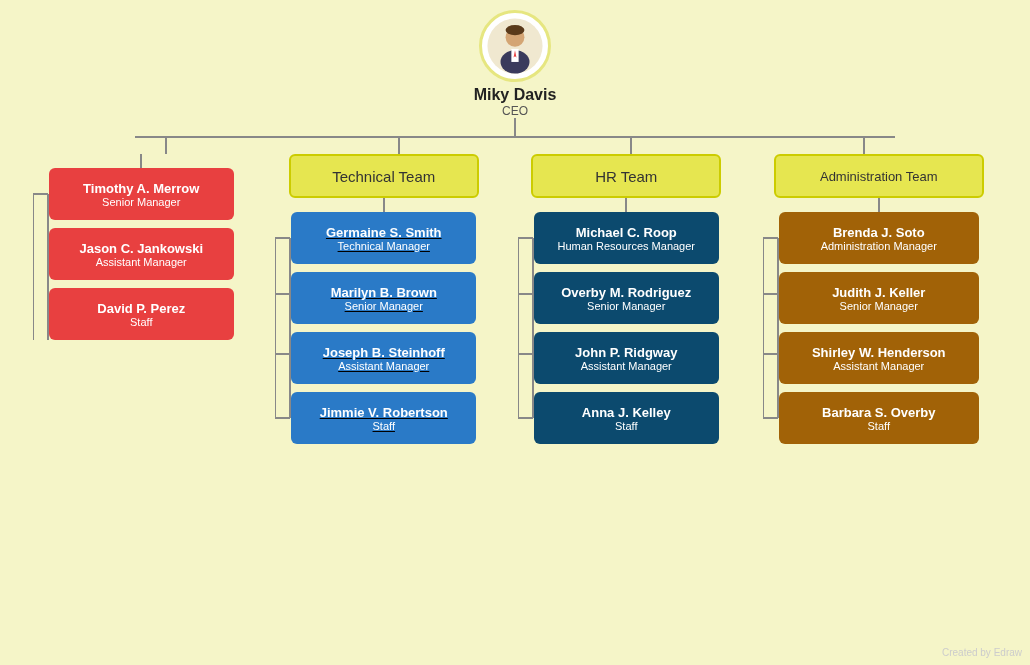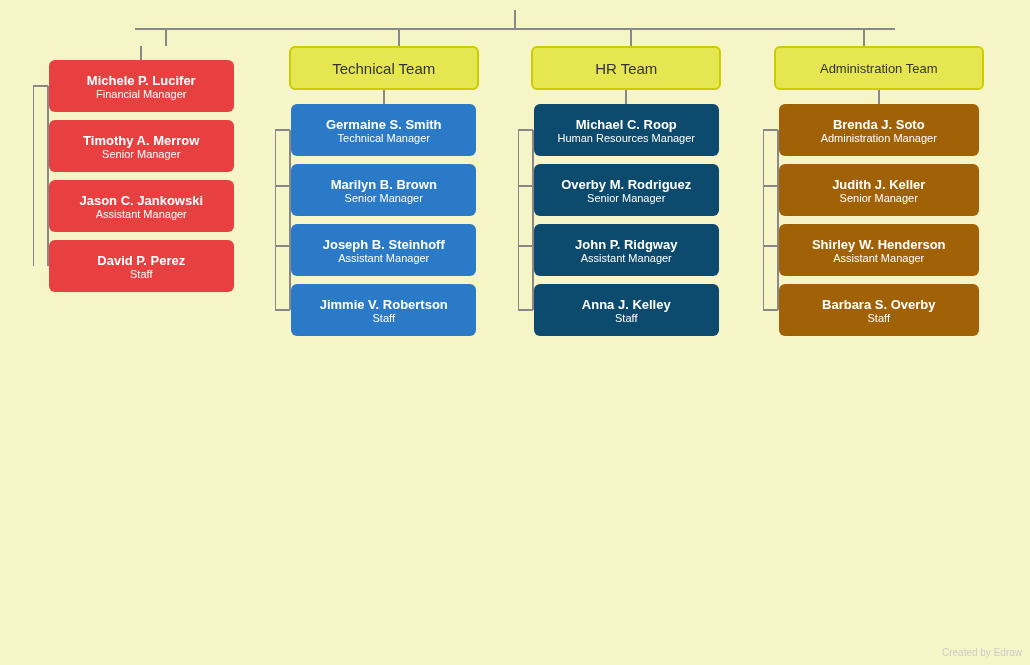--- a/index.html
+++ b/index.html
@@ -127,20 +127,41 @@
       right: 8px;
       font-size: 10px;
       color: #ccc;
     }
   </style>
 </head>
 <body>
 
 <div class="org-container">
 
+  <div class="ceo-section">
+    <div class="ceo-avatar">
+
+      <svg viewBox="0 0 80 80" xmlns="http://www.w3.org/2000/svg">
+
+        <circle cx="40" cy="40" r="38" fill="#f0e8d0"></circle>
+
+        <circle cx="40" cy="28" r="13" fill="#d4a574"></circle>
+
+        <ellipse cx="40" cy="62" rx="20" ry="16" fill="#3a3a5c"></ellipse>
+
+        <rect x="35" y="44" width="10" height="18" fill="white"></rect>
+
+        <polygon points="40,46 38,56 40,54 42,56" fill="#e84040"></polygon>
+
+        <ellipse cx="40" cy="18" rx="13" ry="7" fill="#5a3a1a"></ellipse>
+      </svg>
+    </div>
+    <div class="ceo-name">Miky Davis</div>
+    <div class="ceo-title">CEO</div>
+  </div>
 
   <div class="ceo-connector"></div>
 
   <div style="position:relative; width:860px; display:flex; flex-direction:column; align-items:center;">
     <div style="width:760px; height:2px; background:#888; position:relative;"></div>
 
     <div style="width:760px; display:flex; justify-content:space-between; padding:0 30px;">
       <div style="width:2px; height:16px; background:#888;"></div>
       <div style="width:2px; height:16px; background:#888;"></div>
       <div style="width:2px; height:16px; background:#888;"></div>
@@ -154,45 +175,41 @@
       <div style="width:2px;height:14px;background:#888;margin:0 auto;"></div>
 
       <div style="position:relative; width:185px;">
         <svg style="position:absolute;left:-16px;top:0;width:16px;height:100%;" height="232px">
           <line x1="15" y1="26" x2="15" y2="206" stroke="#888" stroke-width="2"></line>
           <line x1="0" y1="26" x2="15" y2="26" stroke="#888" stroke-width="2"></line>
           <line x1="0" y1="26" x2="0" y2="206" stroke="#888" stroke-width="2"></line>
         </svg>
         <div class="staff-list">
           <div class="staff-card red-card">
-            <span class="name">Michele P. Lucifer</span>
-            <span class="role">Financial Manager</span>
-          </div>
-          <div class="staff-card red-card">
             <span class="name">Timothy A. Merrow</span>
             <span class="role">Senior Manager</span>
           </div>
           <div class="staff-card red-card">
             <span class="name">Jason C. Jankowski</span>
             <span class="role">Assistant Manager</span>
           </div>
           <div class="staff-card red-card">
             <span class="name">David P. Perez</span>
             <span class="role">Staff</span>
           </div>
         </div>
       </div>
     </div>
 
     <div class="team-column">
       <div class="team-header">
         <span>Technical Team</span>
       </div>
       <div style="width:2px;height:14px;background:#888;margin:0 auto;"></div>
-      <div style="position:relative; width:185px;">
+      <div style="position:relative; width:185px;text-decoration:underline;">
         <svg style="position:absolute;left:-16px;top:0;width:16px;" height="232px">
           <line x1="15" y1="26" x2="15" y2="206" stroke="#888" stroke-width="2"></line>
           <line x1="0" y1="26" x2="15" y2="26" stroke="#888" stroke-width="2"></line>
           <line x1="0" y1="26" x2="0" y2="206" stroke="#888" stroke-width="2"></line>
           <line x1="0" y1="82" x2="15" y2="82" stroke="#888" stroke-width="2"></line>
           <line x1="0" y1="142" x2="15" y2="142" stroke="#888" stroke-width="2"></line>
           <line x1="0" y1="206" x2="15" y2="206" stroke="#888" stroke-width="2"></line>
         </svg>
         <div class="staff-list">
           <div class="staff-card blue-card">

